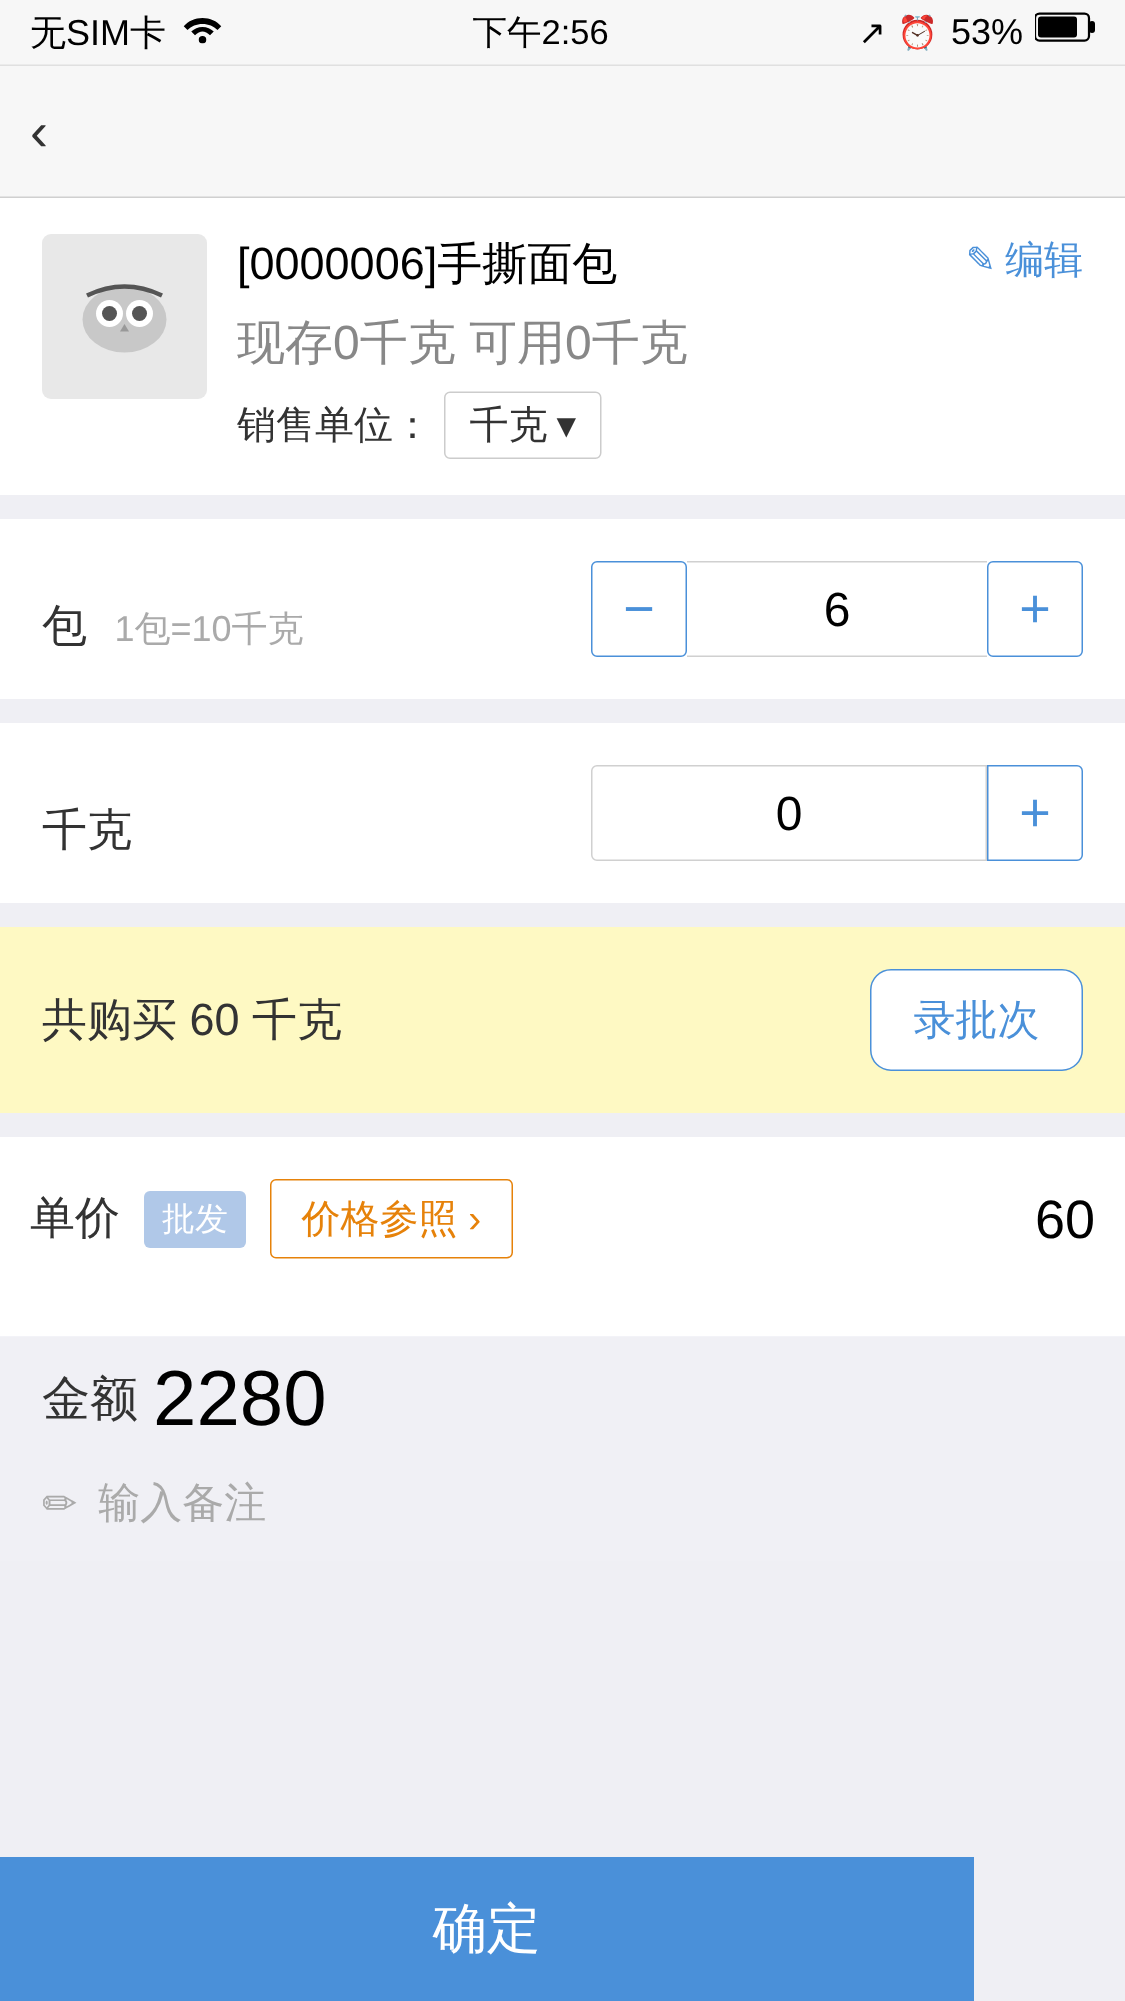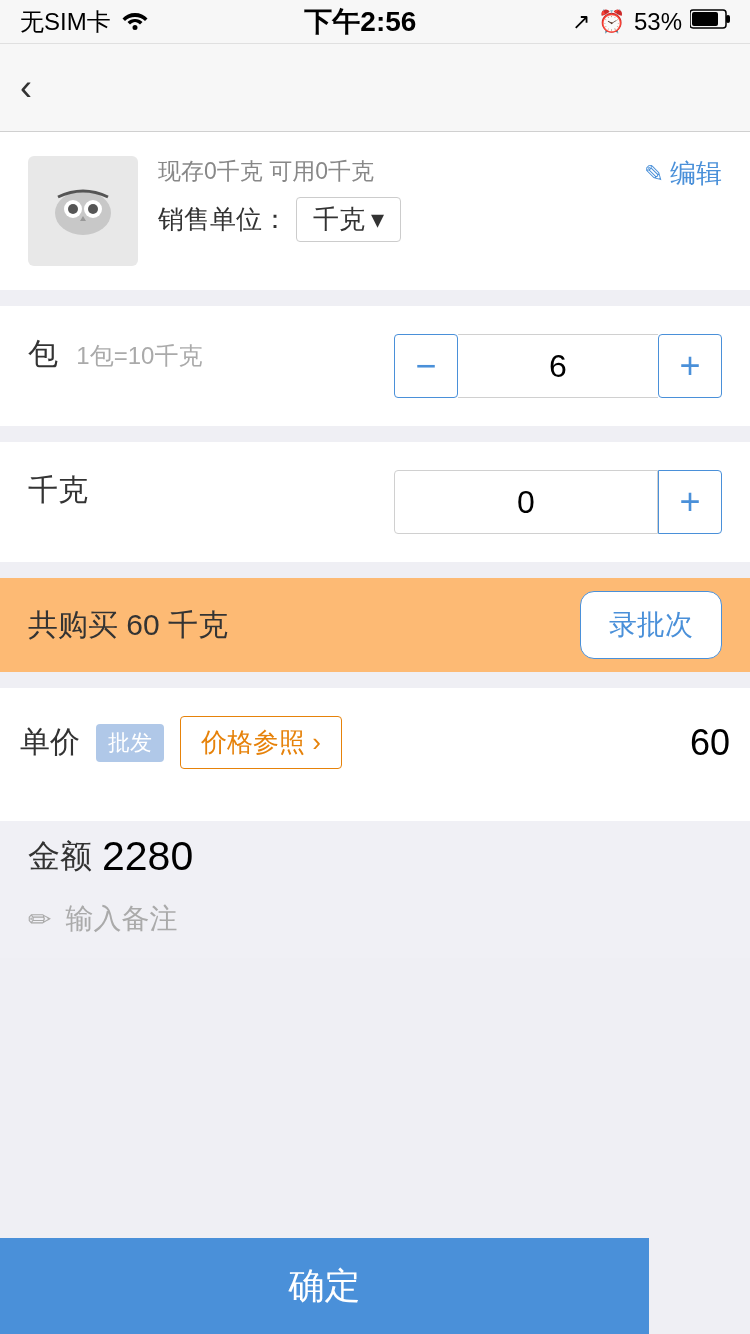--- a/index.html
+++ b/index.html
@@ -20,21 +20,21 @@
       background: #f7f7f7;
       display: flex;
       align-items: center;
       justify-content: space-between;
       padding: 0 20px;
       font-size: 24px;
       color: #000;
       border-bottom: 1px solid #e0e0e0;
     }
     .status-left { display: flex; align-items: center; gap: 10px; }
-    .status-center { font-size: 28px; font-weight: 700; }
+    .status-center { font-size: 23px; font-weight: 400; }
     .status-right { display: flex; align-items: center; gap: 8px; font-size: 24px; }
 
     
     .nav-bar {
       width: 750px;
       height: 88px;
       background: #f7f7f7;
       display: flex;
       align-items: center;
       justify-content: center;
@@ -68,21 +68,21 @@
       height: 110px;
       background: #e8e8e8;
       border-radius: 6px;
       display: flex;
       align-items: center;
       justify-content: center;
       flex-shrink: 0;
     }
     .product-info { flex: 1; }
     .product-name { font-size: 30px; color: #000; font-weight: 500; margin-bottom: 10px; }
-    .product-stock { font-size: 23px; color: #888; margin-bottom: 10px; }
+    .product-stock { font-size: 32px; color: #888; margin-bottom: 10px; }
     .product-unit { font-size: 26px; color: #333; display: flex; align-items: center; gap: 8px; }
     .unit-select {
       border: 1px solid #ccc;
       border-radius: 4px;
       padding: 4px 16px;
       font-size: 26px;
       color: #333;
       background: #fff;
       display: flex;
       align-items: center;
@@ -99,21 +99,21 @@
       gap: 6px;
     }
 
     
     .input-section {
       background: #fff;
       margin-bottom: 16px;
     }
     .input-row {
       display: flex;
-      align-items: flex-start;
+      align-items: flex-end;
       padding: 28px 28px;
       border-bottom: 1px solid #efefef;
       min-height: 90px;
     }
     .input-row:last-child { border-bottom: none; }
     .input-label {
       font-size: 30px;
       color: #333;
       flex: 1;
     }
@@ -157,22 +157,22 @@
       border: 1.5px solid #d0d0d0;
       text-align: center;
       font-size: 32px;
       color: #000;
       background: #fff;
       border-radius: 4px 0 0 4px;
     }
 
     
     .summary-row {
-      background: #fdba74;
-      padding: 13px 28px;
+      background: #fef9c3;
+      padding: 28px 28px;
       display: flex;
       align-items: center;
       justify-content: space-between;
       margin-bottom: 16px;
     }
     .summary-text { font-size: 30px; color: #333; }
     .batch-btn {
       border: 1.5px solid #4a90d9;
       color: #4a90d9;
       background: #fff;
@@ -221,21 +221,21 @@
       background: #f0f0f5;
       padding: 12px 28px 20px;
     }
     .amount-row {
       display: flex;
       align-items: center;
       font-size: 32px;
       color: #333;
       margin-bottom: 20px;
     }
-    .amount-value { font-size: 41px; color: #000; font-weight: 500; margin-left: 10px; }
+    .amount-value { font-size: 52px; color: #000; font-weight: 500; margin-left: 10px; }
     .remark-row {
       display: flex;
       align-items: center;
       gap: 14px;
       color: #aaa;
       font-size: 28px;
     }
 
     
     .confirm-btn {
@@ -292,20 +292,21 @@
       <ellipse cx="35" cy="30" rx="28" ry="22" fill="#c8c8c8"></ellipse>
       <circle cx="25" cy="26" r="9" fill="#fff"></circle>
       <circle cx="45" cy="26" r="9" fill="#fff"></circle>
       <circle cx="25" cy="26" r="5" fill="#555"></circle>
       <circle cx="45" cy="26" r="5" fill="#555"></circle>
       <polygon points="35,33 32,38 38,38" fill="#999"></polygon>
       <path d="M10 14 Q35 2 60 14" stroke="#555" stroke-width="3" fill="none"></path>
     </svg>
   </div>
   <div class="product-info">
+    <div class="product-name">[0000006]手撕面包</div>
     <div class="product-stock">现存0千克  可用0千克</div>
     <div class="product-unit">
       <span>销售单位：</span>
       <div class="unit-select">
         <span>千克</span>
         <span>▾</span>
       </div>
     </div>
   </div>
   <div class="edit-btn">

